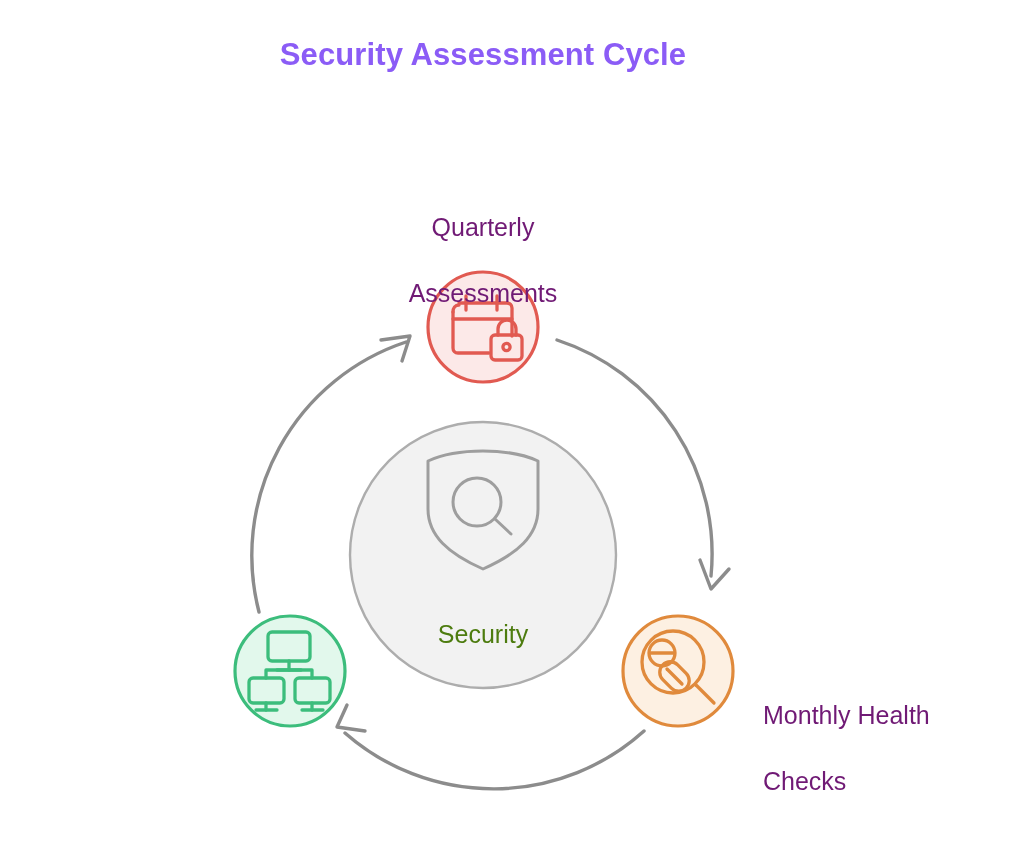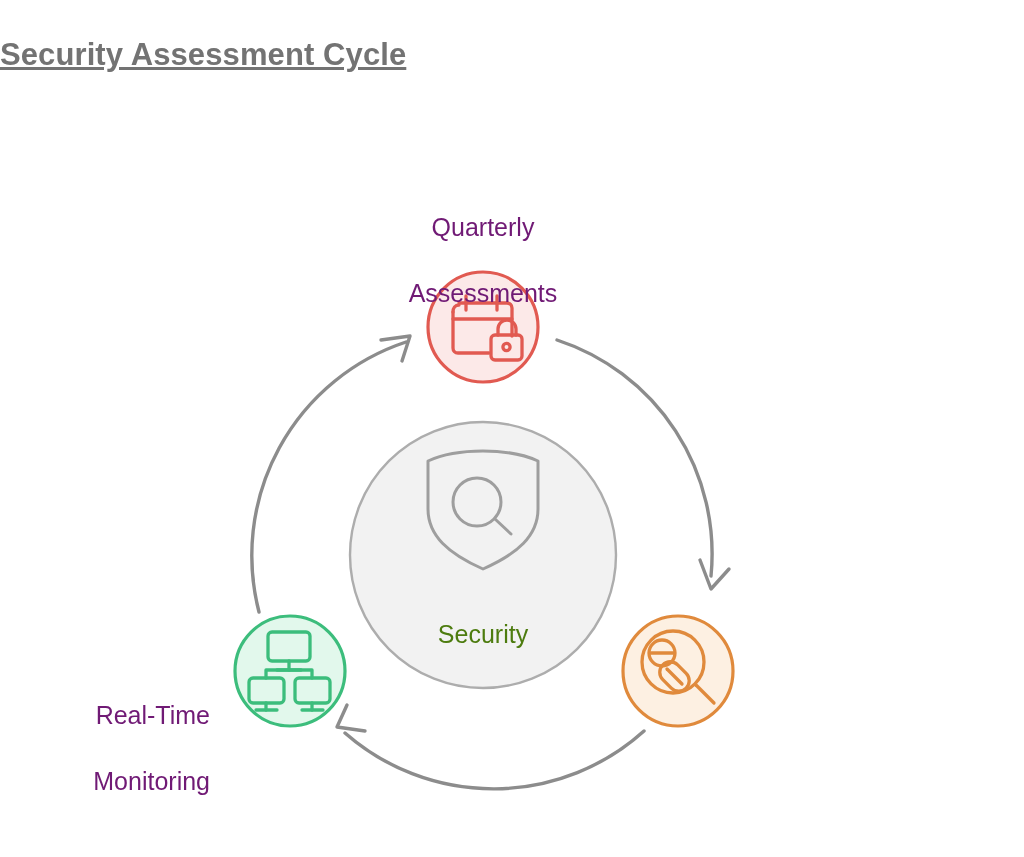--- a/index.html
+++ b/index.html
@@ -19,26 +19,26 @@
   #stage {
     position: relative;
     width: 1024px;
     height: 857px;
   }
   #diagram-title {
     position: absolute;
     left: 0;
     top: 36px;
     width: 966px;
+    text-align: center;
     font-size: 31px;
     font-weight: bold;
-    color: #737373;
+    color: #8b5cf6;
     letter-spacing: 0.1px;
     line-height: 1.2;
-    text-decoration: underline;
   }
   #cycle-svg {
     position: absolute;
     left: 0;
     top: 0;
     width: 1024px;
     height: 857px;
   }
   .node-label {
     position: absolute;
@@ -165,20 +165,18 @@
   <div class="center-text">
     <div>Security</div>
   </div>
 
   <div class="node-label" id="label-quarterly">
     <div>Quarterly</div>
     <div>Assessments</div>
   </div>
 
   <div class="node-label" id="label-monthly">
+    <div>Monthly Health</div>
+    <div>Checks</div>
   </div>
 
-  <div class="node-label" id="label-realtime">
-    <div>Real-Time</div>
-    <div>Monitoring</div>
-  </div>
 
 </div>
 
 </body></html>

